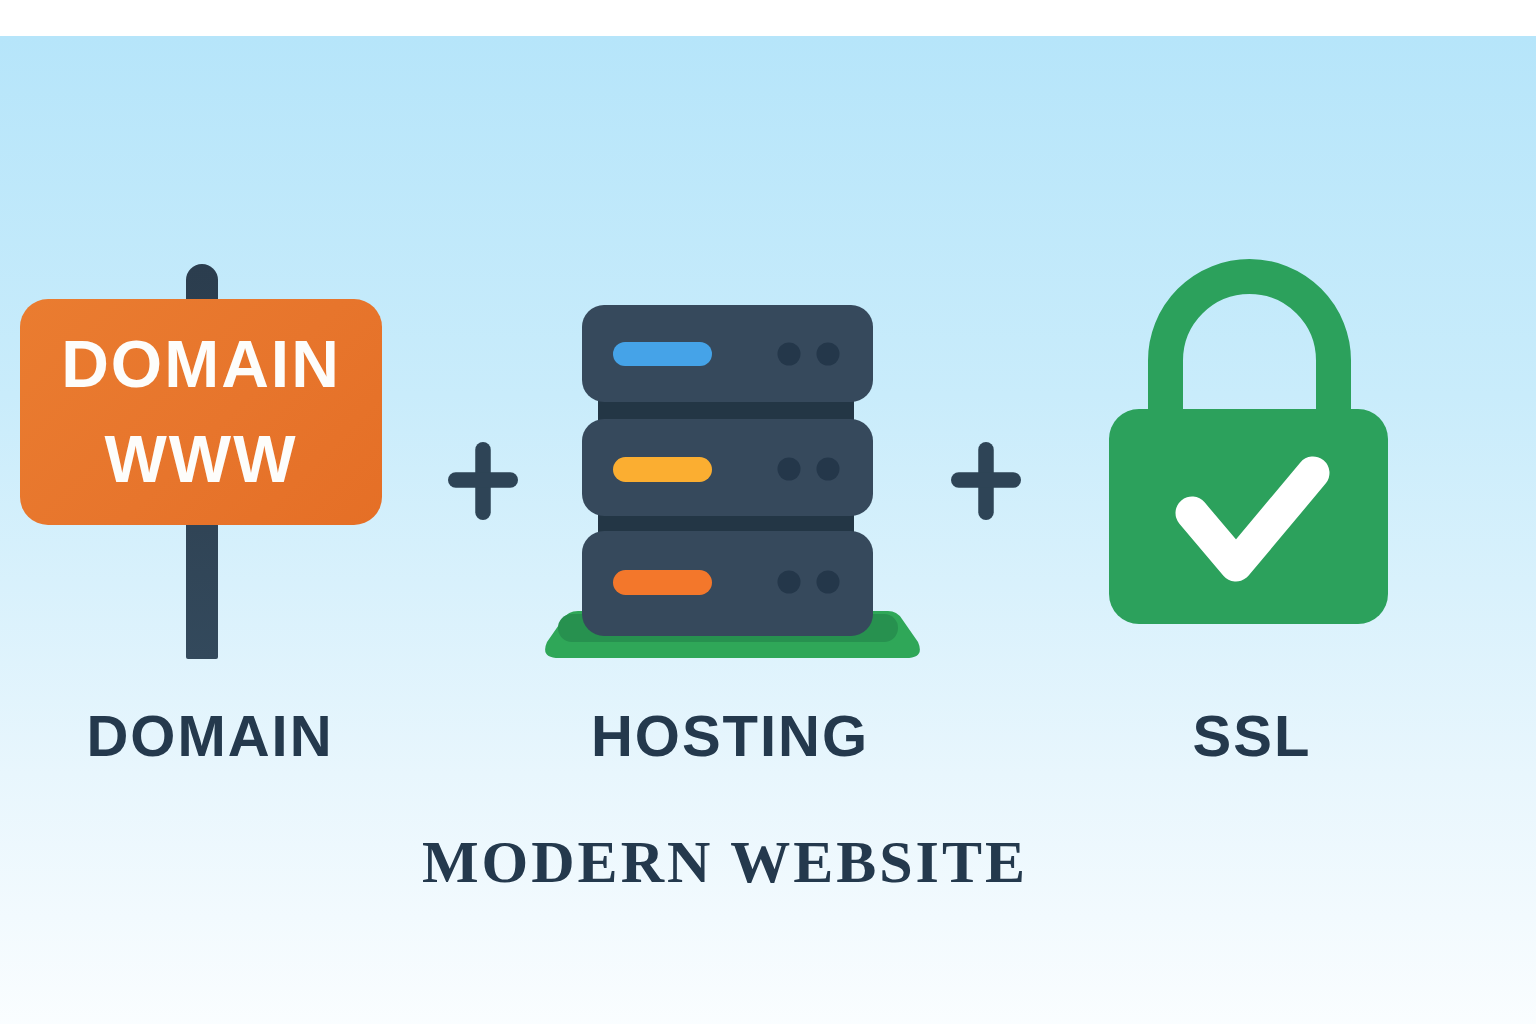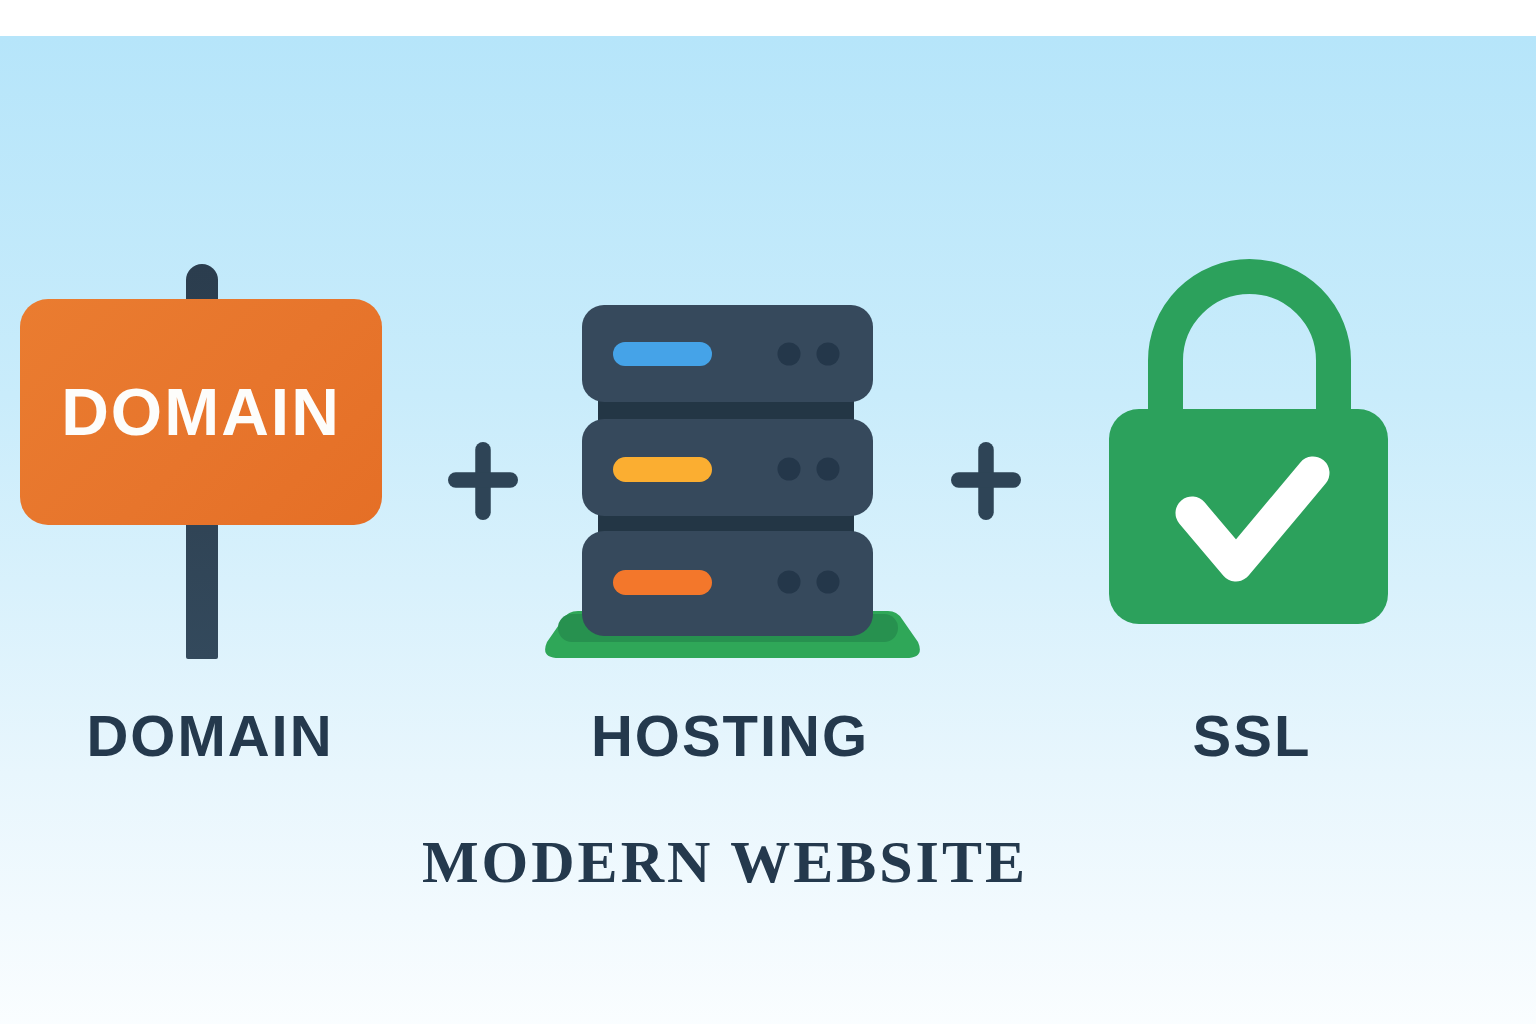--- a/index.html
+++ b/index.html
@@ -82,20 +82,21 @@
   }
 </style>
 </head>
 <body>
 
 <div class="canvas">
 
   <div class="post"></div>
   <div class="sign">
     <div>DOMAIN</div>
+    <div>WWW</div>
   </div>
 
   <svg class="plus p1" viewBox="0 0 70 78" role="img" aria-label="+">
     <rect x="27.25" y="0" width="15.5" height="78" rx="7.75"></rect>
     <rect x="0" y="30.25" width="70" height="15.5" rx="7.75"></rect>
   </svg>
 
   <svg class="server-svg" viewBox="540 260 390 370" role="img">
     <path class="srv-base" d="M 578 575 L 888 575 Q 897 575 902 583 L 918 606 Q 925 622 906 622 L 559 622 Q 540 622 547 606 L 563 583 Q 568 575 578 575 Z"></path>
     <rect class="srv-base-shadow" x="558" y="578" width="340" height="28" rx="14"></rect>

